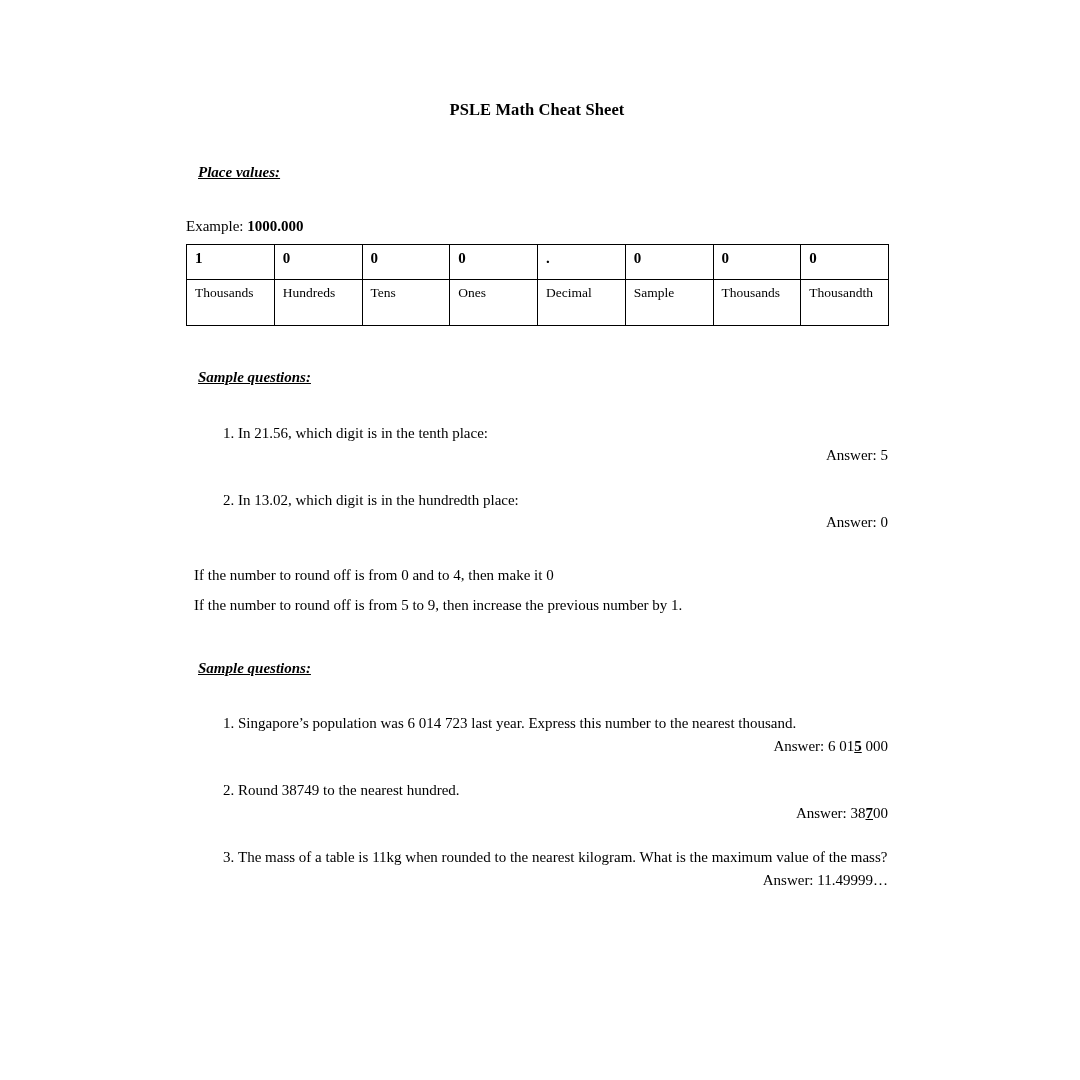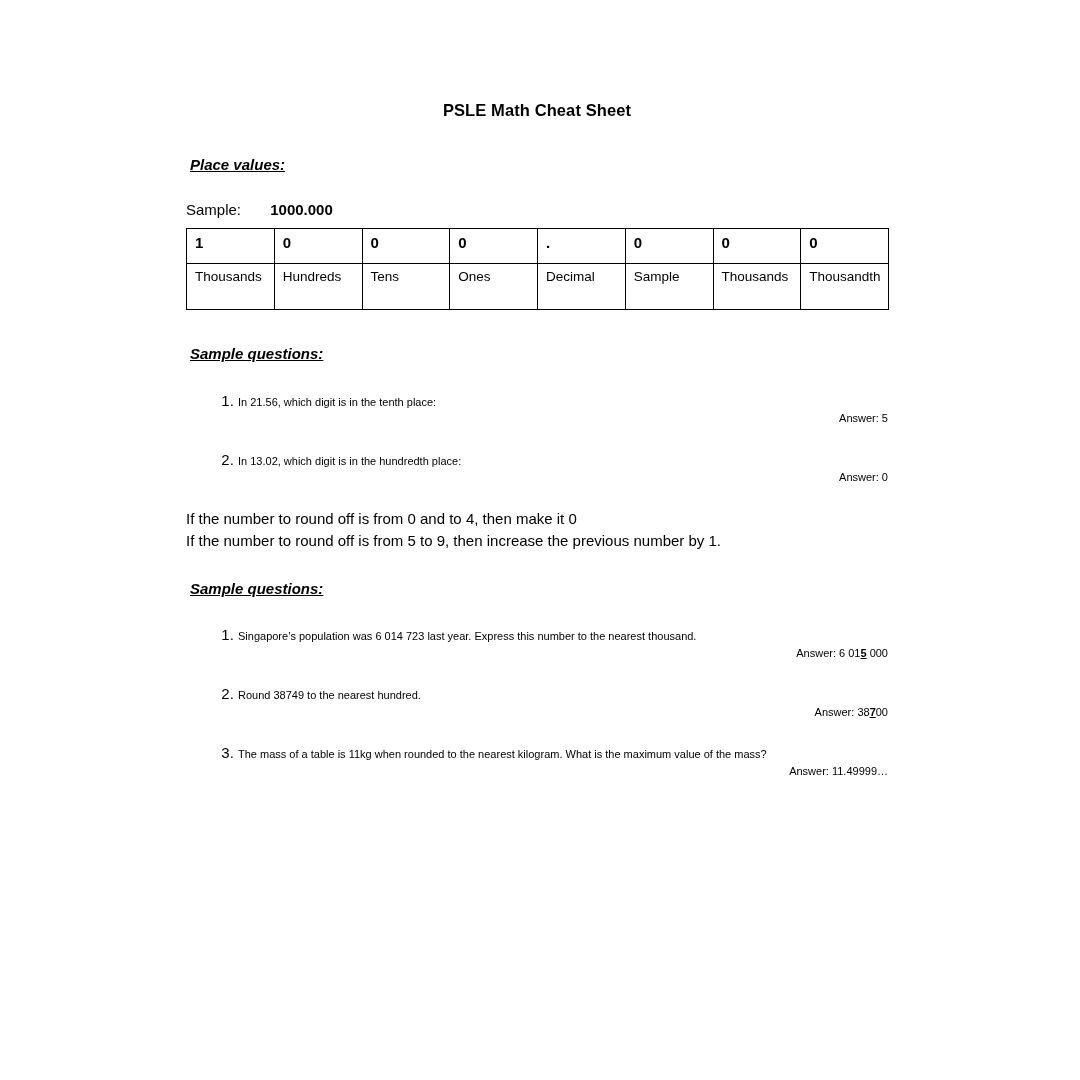--- a/index.html
+++ b/index.html
@@ -14,20 +14,21 @@
     color: #000000;
     -webkit-font-smoothing: antialiased;
   }
 
   .page {
     position: relative;
     width: 1080px;
     height: 1080px;
     background: #ffffff;
     box-sizing: border-box;
+    font-family: Liberation Serif, serif;
   }
 
   .content {
     position: absolute;
     left: 186px;
     top: 100px;
     width: 702px;
   }
 
   
@@ -40,34 +41,34 @@
     letter-spacing: 0.1px;
   }
 
   
   .section-heading {
     font-size: 15px;
     font-weight: bold;
     font-style: italic;
     text-decoration: underline;
     line-height: 1.3;
-    margin: 4px;
+    margin: 12px;
   }
 
   .spacer-lg { height: 30px; }
   .spacer-md { height: 22px; }
   .spacer-xs { height: 8px; }
 
   
   .example-line {
     font-size: 15px;
     line-height: 1.35;
     margin: 0;
   }
-  .example-line .value { font-weight: bold; margin-left: 25px; }
+  .example-line .value { font-weight: bold; }
 
   
   .pv-table {
     border-collapse: collapse;
     table-layout: fixed;
     width: 702px;
     margin: 0;
   }
   .pv-table td {
     border: 1px solid #000000;
@@ -92,37 +93,37 @@
   }
 
   
   ol.q-list {
     margin: 0;
     padding: 0 0 0 52px;
     list-style-position: outside;
     list-style-type: decimal;
   }
   ol.q-list > li {
-    font-size: 11px;
+    font-size: 15px;
     line-height: 1.5;
     padding-left: 0;
     margin-bottom: 22px;
   }
   ol.q-list > li:last-child { margin-bottom: 0; }
   ol.q-list > li::marker {
     font-size: 15px;
   }
   .q-text { display: block; }
   .q-answer { display: block; text-align: right; }
 
   
   .rule-line {
     font-size: 15px;
     line-height: 1.5;
-    margin: 0;
+    margin: 8px;
   }
 
   
   .mark {
     font-weight: bold;
     text-decoration: underline;
   }
 </style>
 </head>
 <body>
@@ -132,21 +133,21 @@
 
     <h1 class="doc-title">PSLE Math Cheat Sheet</h1>
 
     <div class="spacer-lg"></div>
 
     <div class="section-heading">Place values:</div>
 
     <div class="spacer-md"></div>
 
     <p class="example-line">
-      <span>Sample: </span><span class="value">1000.000</span>
+      <span>Example: </span><span class="value">1000.000</span>
     </p>
 
     <div class="spacer-xs"></div>
 
     <table class="pv-table">
       <tbody>
         <tr class="digits">
           <td>1</td>
           <td>0</td>
           <td>0</td>

